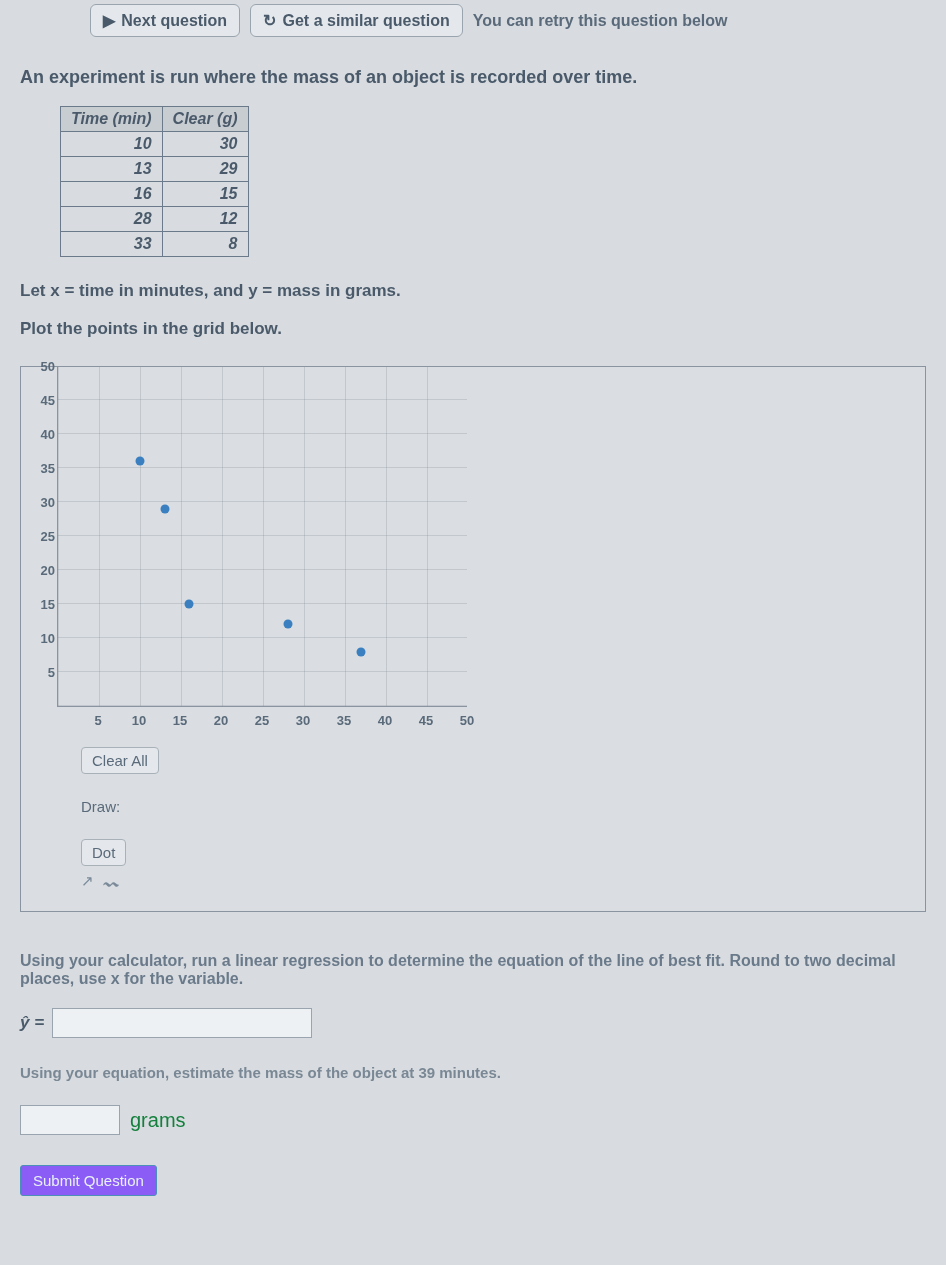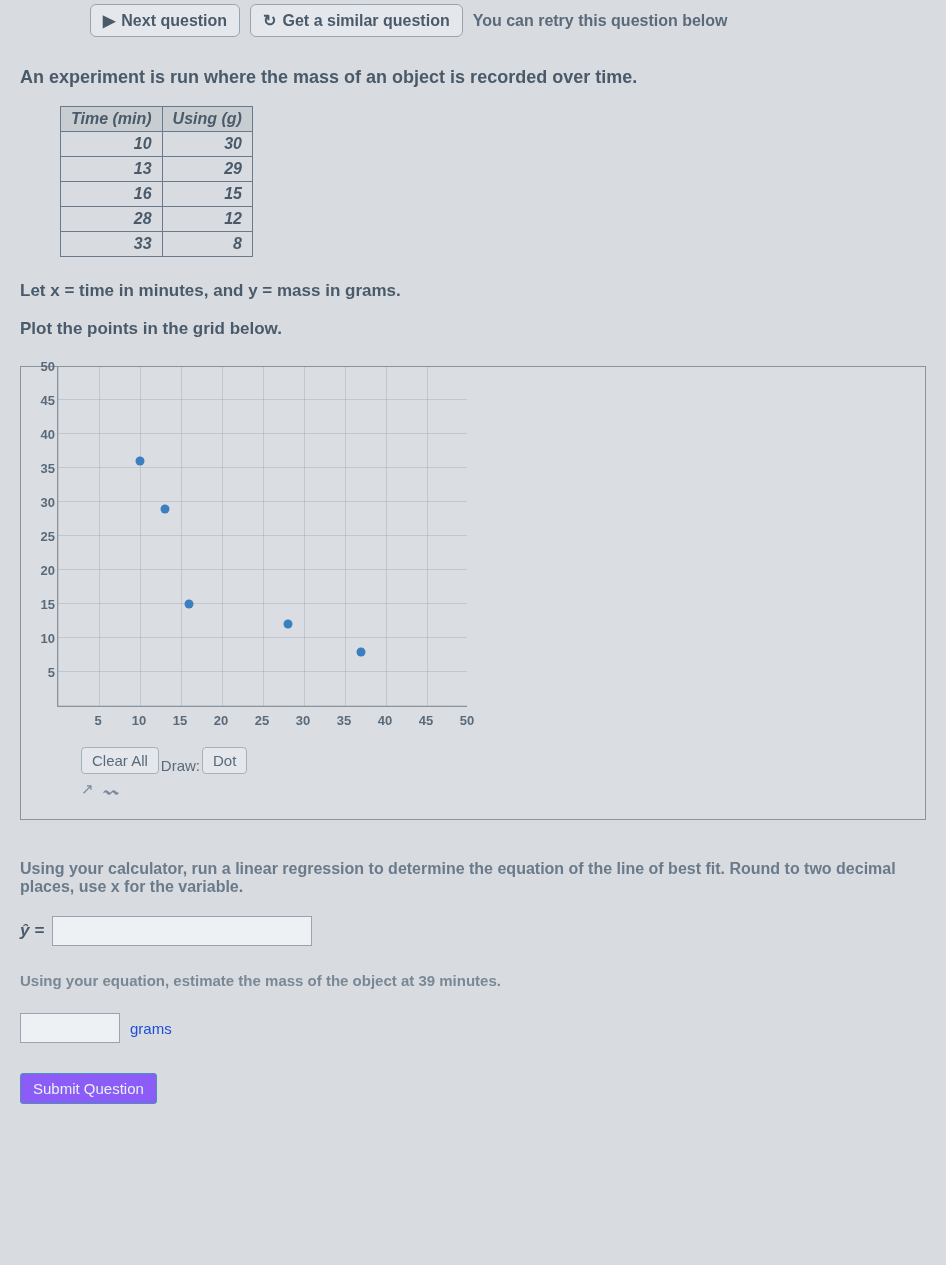--- a/index.html
+++ b/index.html
@@ -92,22 +92,22 @@
   .x-ticks {
     position: absolute; left: 30px; right: 0; bottom: 0; height: 24px;
     font-size: 13px; font-weight: bold; color: #5a6a7a;
   }
   .x-ticks span { position: absolute; transform: translateX(-50%); }
   .point {
     position: absolute; width: 9px; height: 9px; border-radius: 50%;
     background: #3a7fbf; transform: translate(-50%, 50%);
   }
   .tool-row {
-    display: flex; align-items: flex-end; gap: 2px;
-    margin: 10px 0 0 60px; font-size: 15px; color: #5a6a7a;
+    display: flex; align-items: flex-start; gap: 24px;
+    margin: 10px 0 0 60px; font-size: 15px; color: #5a6a7a; flex-direction: column;
   }
   .tool-btn {
     background: #e4e8ec; border: 1px solid #a8b0b8; border-radius: 4px;
     padding: 4px 10px; cursor: pointer; color: #5a6a7a; font-size: 15px;
   }
   .mode-row { margin: 6px 0 0 60px; display: flex; gap: 10px; color: #7a8a9a; font-size: 15px; }
   .regress-text {
     font-size: 16px; font-weight: bold; color: #6a7a8a; margin: 30px 0 4px 0;
   }
   .eqn-row { display: flex; align-items: center; gap: 8px; margin: 20px 0 26px 0; }
@@ -116,21 +116,21 @@
     width: 260px; height: 30px;
     background: #eef1f4; border: 1px solid #9aa4ae;
     padding: 4px 6px; font-size: 15px;
   }
   .est-text { font-size: 15px; font-weight: bold; color: #7a8895; margin-bottom: 24px; }
   .grams-row { display: flex; align-items: center; gap: 10px; margin-bottom: 30px; }
   .grams-input {
     width: 100px; height: 30px;
     background: #eef1f4; border: 1px solid #9aa4ae; padding: 4px 6px;
   }
-  .grams-label { font-size: 15px; color: #1d4ed8; }
+  .grams-label { font-size: 20px; color: #15803d; }
   .submit-btn {
     display: inline-block;
     background: #8b5cf6;
     color: #e8f2f8;
     border: 1px solid #4a90b8;
     border-radius: 3px;
     padding: 6px 12px;
     font-size: 15px;
     cursor: pointer;
   }
@@ -152,21 +152,21 @@
   </button>
   <span class="retry-text">You can retry this question below</span>
 </div>
 
 <p class="intro">An experiment is run where the mass of an object is recorded over time.</p>
 
 <table class="data">
   <thead>
     <tr>
       <th>Time (min)</th>
-      <th>Using (g)</th>
+      <th>Clear (g)</th>
     </tr>
   </thead>
   <tbody id="tbody">
       <tr>
         <td>10</td>
         <td>30</td>
       </tr>
       <tr>
         <td>13</td>
         <td>29</td>

